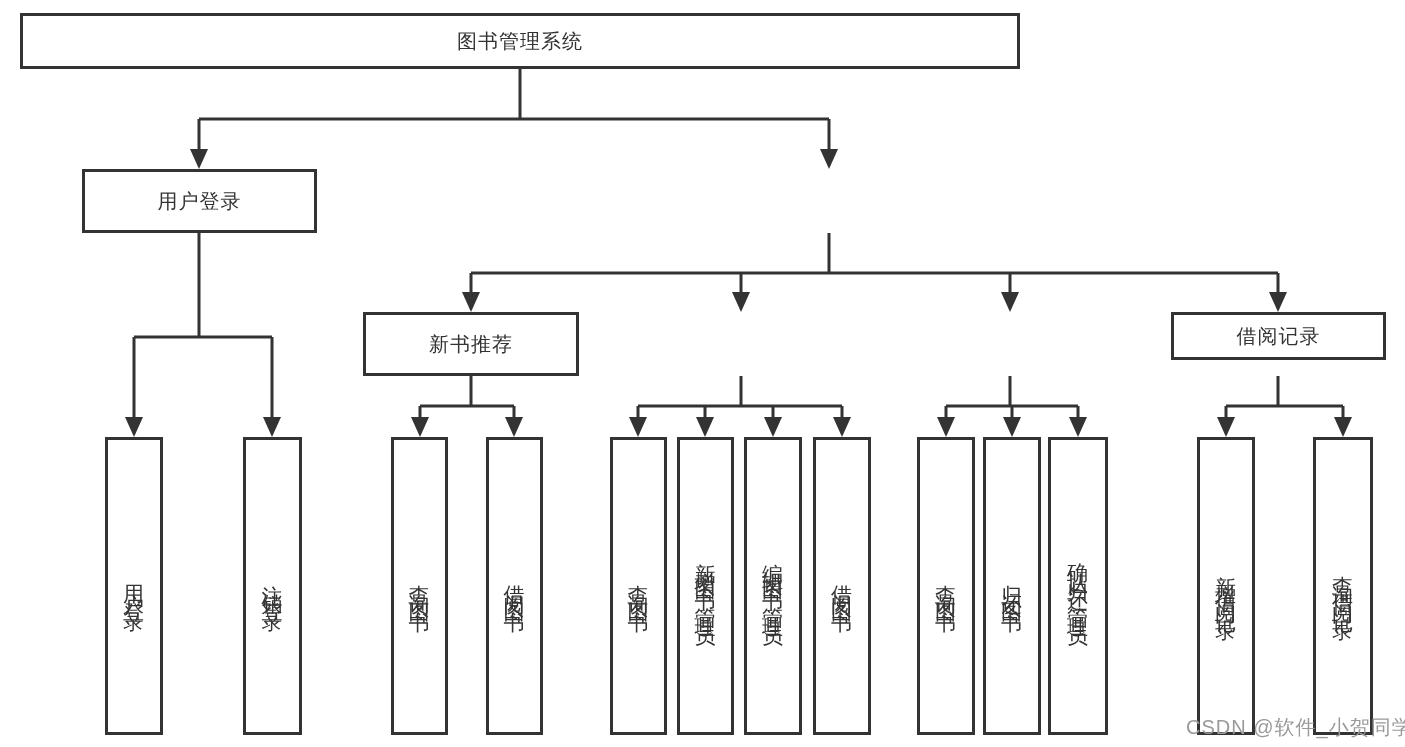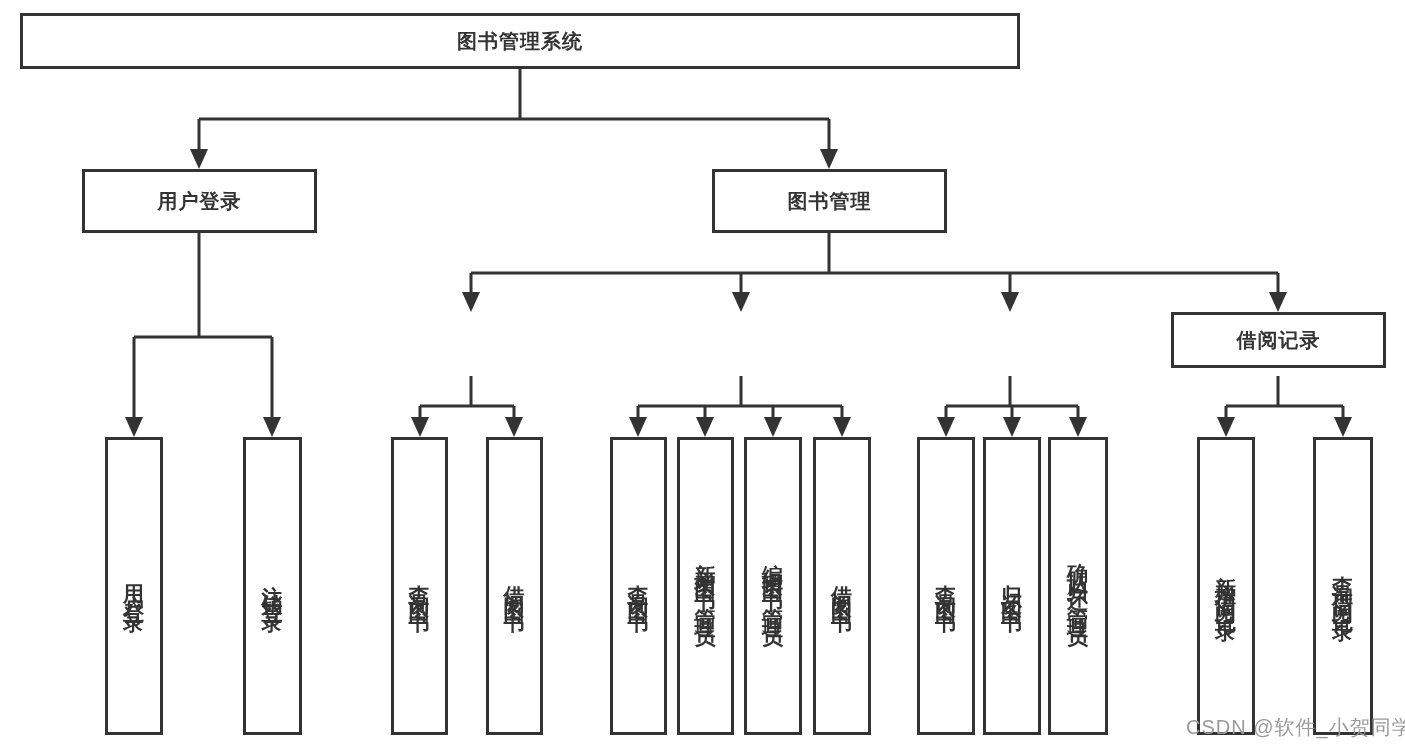--- a/index.html
+++ b/index.html
@@ -25,21 +25,20 @@
     border:3px solid var(--line);
     background:#ffffff;
     display:flex;align-items:center;justify-content:center;
     color:var(--text);
     z-index:2;
   }
   .box .lbl{
     font-size:20px;
     letter-spacing:1px;
     white-space:nowrap;
-    font-weight:bold;
   }
   .leaf .lbl{
     writing-mode:vertical-rl;
     text-orientation:mixed;
     font-size:21px;
     letter-spacing:9px;
     line-height:1;
   }
   .root-box .lbl{font-size:20px;}
   .watermark{
@@ -87,25 +86,25 @@
     </g>
   </svg>
 
   <div class="box root-box" style="left:20px;top:13px;width:1000px;height:56px">
     <span class="lbl">图书管理系统</span>
   </div>
 
   <div class="box" style="left:82px;top:169px;width:235px;height:64px">
     <span class="lbl">用户登录</span>
   </div>
-  <div class="box" style="left:712px;top:169px;width:235px;height:64px">
-    <span class="lbl">图书管理</span>
+
+  <div class="box" style="left:363px;top:312px;width:216px;height:64px">
+    <span class="lbl">新书推荐</span>
   </div>
-
-  <div class="box" style="left:1171px;top:312px;width:215px;height:56px">
+  <div class="box" style="left:1171px;top:312px;width:215px;height:48px">
     <span class="lbl">借阅记录</span>
   </div>
 
   <div class="box leaf" style="left:105px;top:437px;width:58px;height:298px">
     <span class="lbl">用户登录</span>
   </div>
   <div class="box leaf" style="left:243px;top:437px;width:59px;height:298px">
     <span class="lbl">注销登录</span>
   </div>
   <div class="box leaf" style="left:391px;top:437px;width:57px;height:298px">

